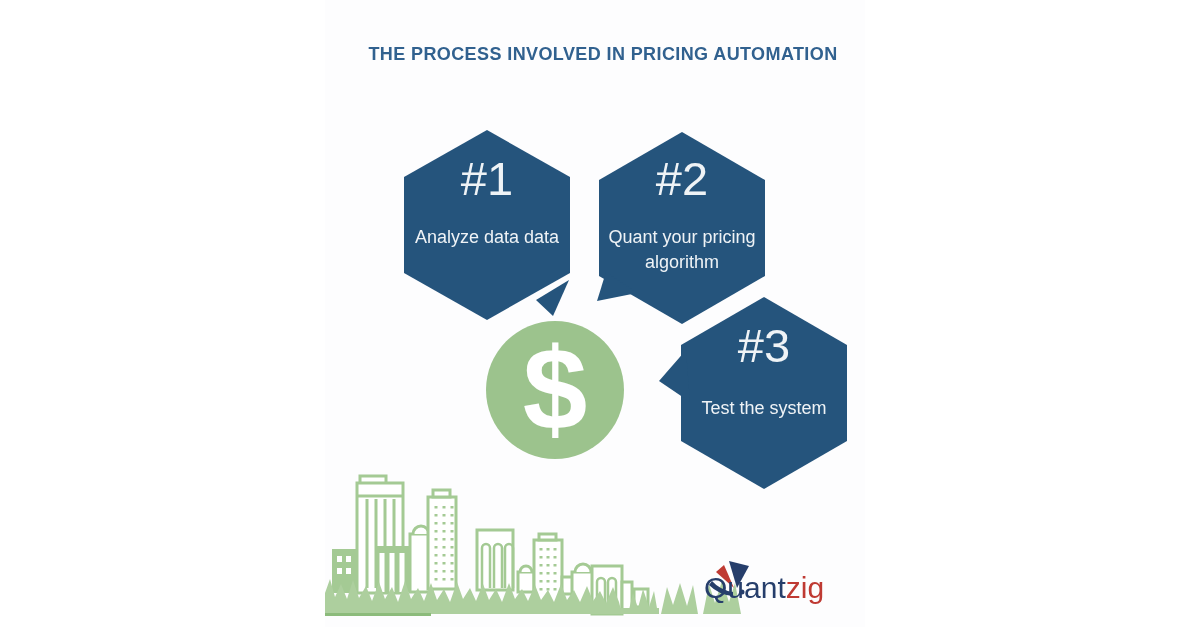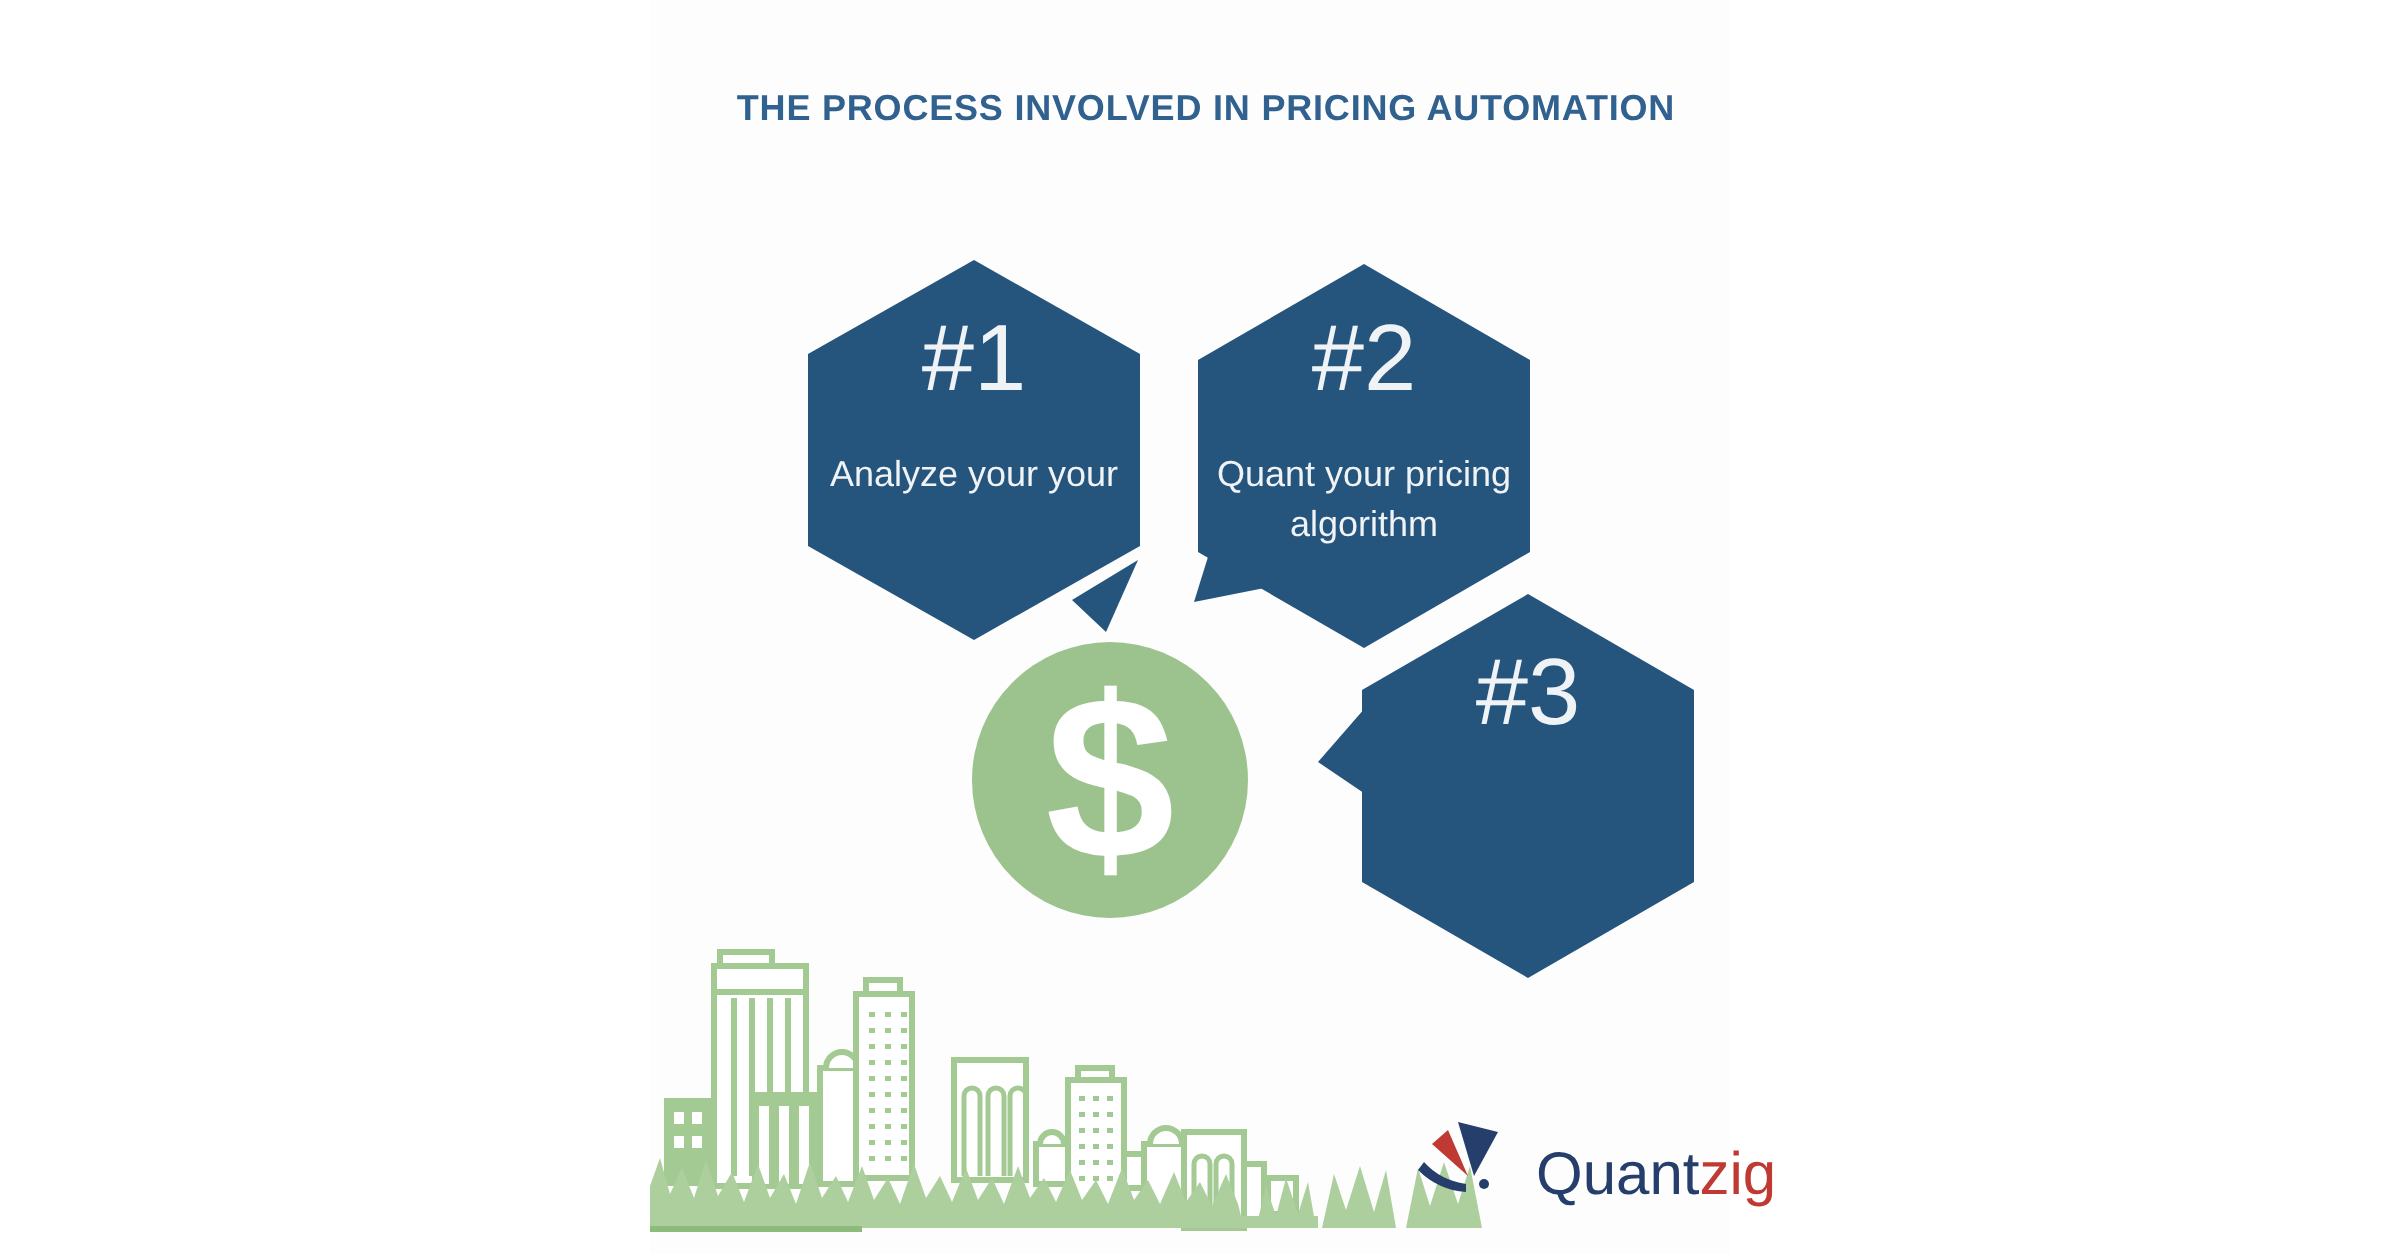--- a/index.html
+++ b/index.html
@@ -37,21 +37,21 @@
   .step2{left:592px;top:153px;}
   .step3{left:674px;top:320px;}
   .step3 .lbl{margin-top:24px;}
 
   .dollar{
     position:absolute;left:495px;top:329px;width:120px;
     text-align:center;font-size:116px;line-height:120px;
     font-weight:bold;color:#ffffff;
   }
   .logo-text{
-    position:absolute;left:768px;top:572px;
+    position:absolute;left:704px;top:572px;
     font-size:30px;line-height:32px;font-weight:500;letter-spacing:0;
   }
   .logo-text .p1{color:var(--c-logo_primary);}
   .logo-text .p2{color:var(--c-logo_accent);}
 </style>
 </head>
 <body>
 
 <div class="page"></div>
 
@@ -122,27 +122,28 @@
     <polygon class="logo-navy" points="737,588 729,561 749,566"></polygon>
     <path class="logo-navy" d="M733,592 Q720,590 712,581 L709,585 Q719,595 733,596 Z"></path>
     <circle class="logo-navy" cx="742" cy="592" r="2.5"></circle>
   </g>
 </svg>
 
 <div class="title">THE PROCESS INVOLVED IN PRICING AUTOMATION</div>
 
 <div class="step step1">
   <div class="num">#1</div>
-  <div class="lbl">Analyze your your</div>
+  <div class="lbl">Analyze data data</div>
 </div>
 
 <div class="step step2">
   <div class="num">#2</div>
   <div class="lbl">Quant your pricing algorithm</div>
 </div>
 
 <div class="step step3">
   <div class="num">#3</div>
+  <div class="lbl">Test the system</div>
 </div>
 
 <div class="dollar">$</div>
 
 <div class="logo-text"><span class="p1">Quant</span><span class="p2">zig</span></div>
 
 </body></html>

